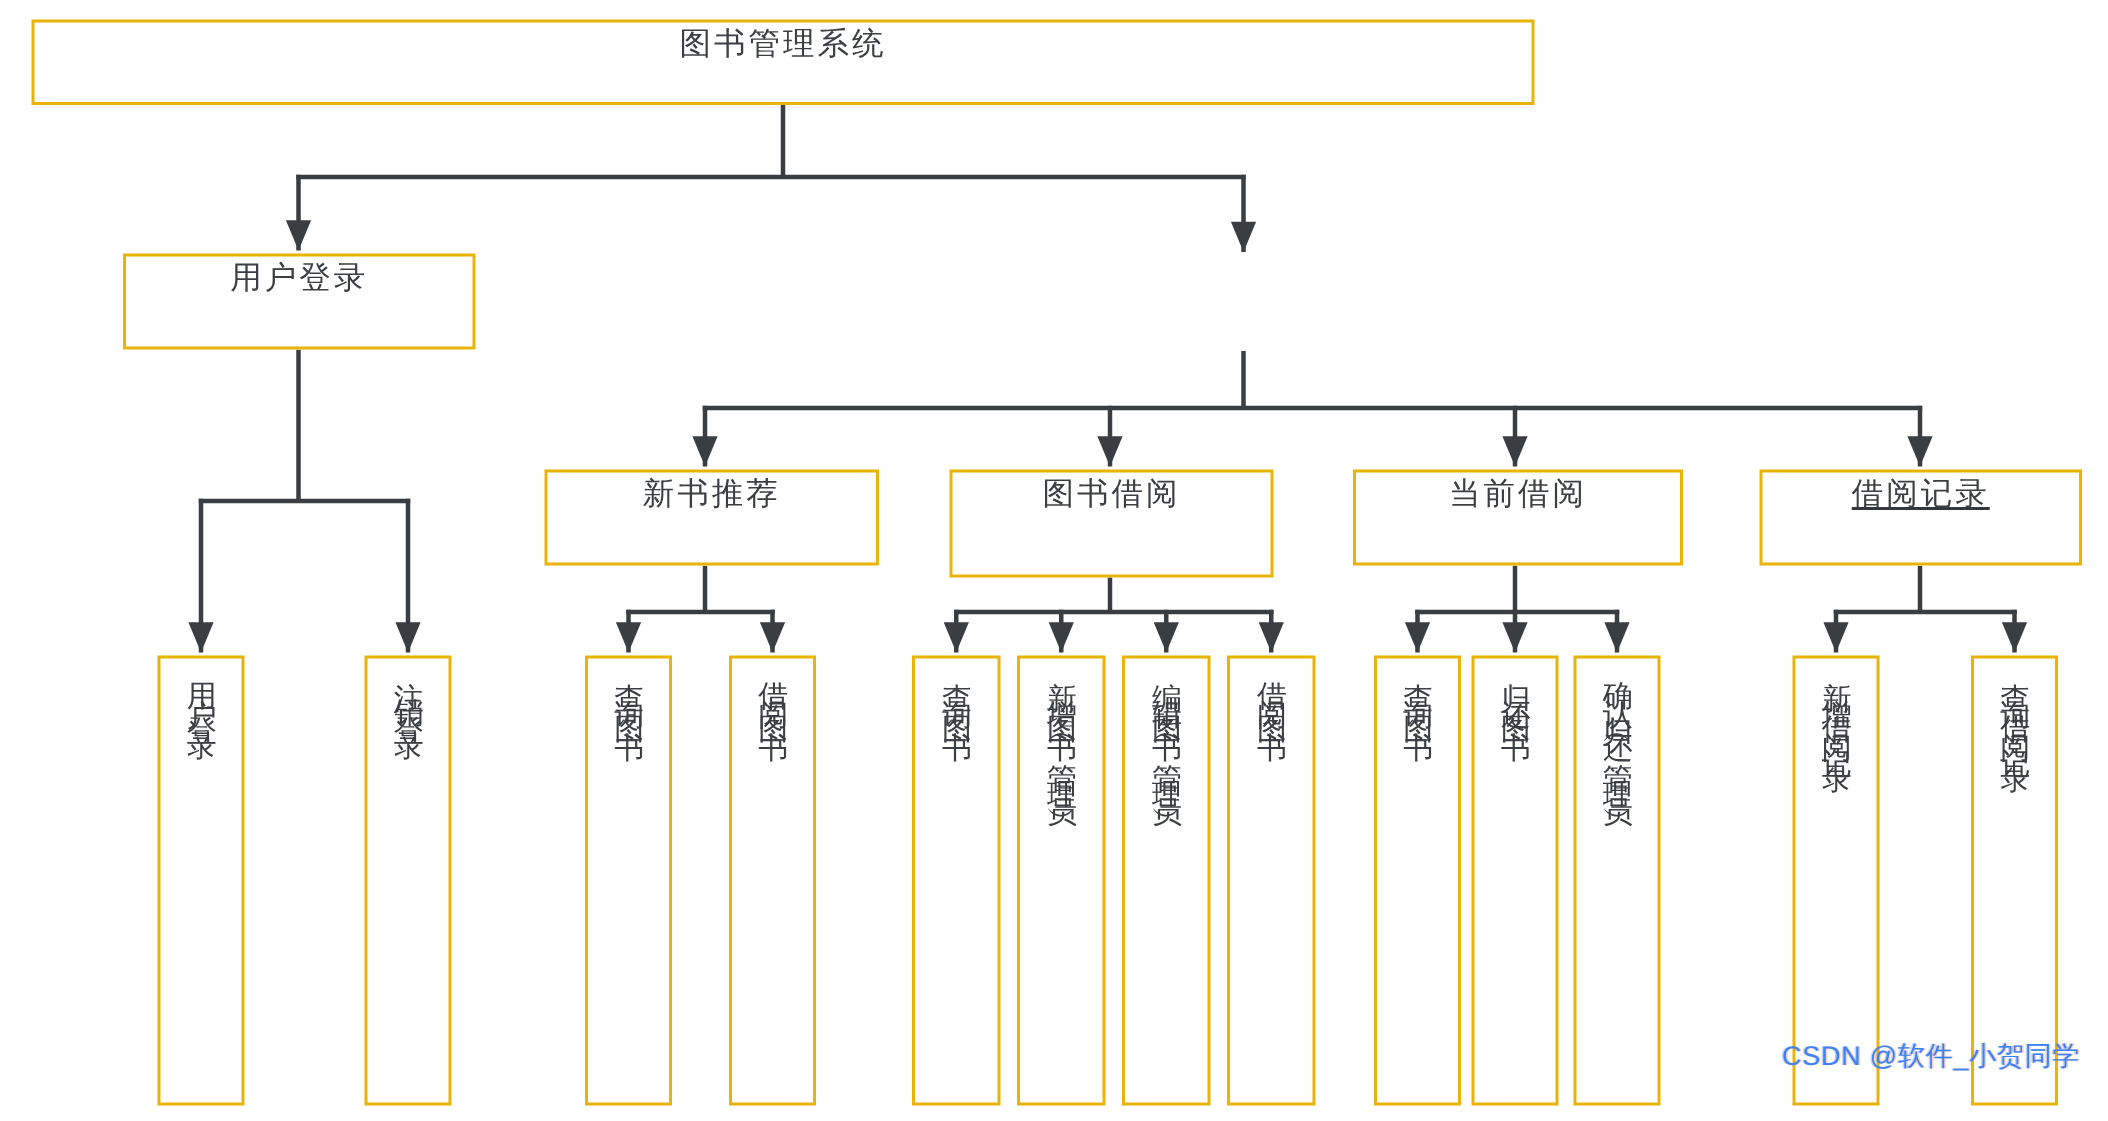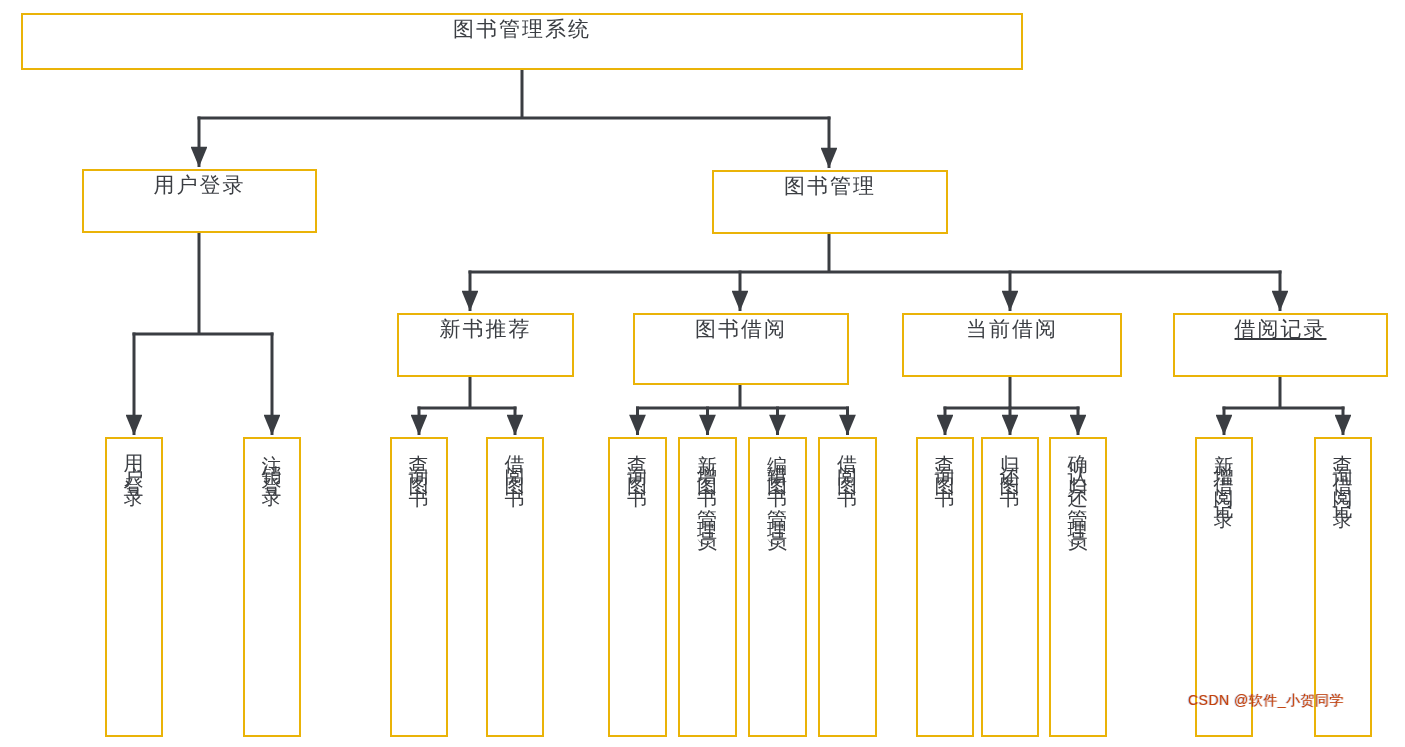--- a/index.html
+++ b/index.html
@@ -45,21 +45,21 @@
     font-size: 20px;
     line-height: 1;
     letter-spacing: 11px;
     color: #3b3e43;
     white-space: nowrap;
   }
   
   .n-root            { left: 21px;   top: 13px;  width: 1002px; height: 57px; }
   .n-user-login      { left: 82px;   top: 169px; width: 235px;  height: 64px; }
   .n-book-management { left: 712px;  top: 170px; width: 236px;  height: 64px; }
-  .n-new-book-rec    { left: 363px;  top: 313px; width: 177px;  height: 64px; margin-left: 34px; }
+  .n-new-book-rec    { left: 363px;  top: 313px; width: 223px;  height: 64px; }
   .n-book-borrow     { left: 633px;  top: 313px; width: 216px;  height: 72px; }
   .n-current-borrow  { left: 902px;  top: 313px; width: 220px;  height: 64px; }
   .n-borrow-record   { left: 1173px; top: 313px; width: 215px;  height: 64px; text-decoration: underline; }
 
   .leaf { top: 437px; height: 300px; }
   .l-user-login      { left: 105px;  width: 58px; }
   .l-logout          { left: 243px;  width: 58px; }
   .l-rec-query       { left: 390px;  width: 58px; }
   .l-rec-borrow      { left: 486px;  width: 58px; }
   .l-bb-query        { left: 608px;  width: 59px; }
@@ -69,23 +69,23 @@
   .l-cur-query       { left: 916px;  width: 58px; }
   .l-cur-return      { left: 981px;  width: 58px; }
   .l-cur-confirm     { left: 1049px; width: 58px; }
   .l-rd-add          { left: 1195px; width: 58px; }
   .l-rd-query        { left: 1314px; width: 58px; }
 
   .watermark {
     position: absolute;
     left: 1188px;
     top: 692px;
-    font-size: 14px;
+    font-size: 18px;
     letter-spacing: 0.5px;
-    color: #c2410c;
+    color: #3b82f6;
     white-space: nowrap;
     text-shadow: 1px 0 0 rgba(225, 120, 60, 0.35), -1px 0 0 rgba(95, 130, 215, 0.35);
   }
 </style>
 </head>
 <body>
 
 <div class="stage">
 
   <svg class="connector-layer" width="1405" height="747" viewBox="0 0 1405 747" aria-hidden="true">
@@ -138,23 +138,20 @@
     </g>
   </svg>
 
   <div class="node n-root">
     <span class="hlabel">图书管理系统</span>
   </div>
 
   <div class="node n-user-login">
     <span class="hlabel">用户登录</span>
   </div>
-  <div class="node n-book-management">
-    <span class="hlabel">图书管理</span>
-  </div>
 
   <div class="node n-new-book-rec">
     <span class="hlabel">新书推荐</span>
   </div>
   <div class="node n-book-borrow">
     <span class="hlabel">图书借阅</span>
   </div>
   <div class="node n-current-borrow">
     <span class="hlabel">当前借阅</span>
   </div>

